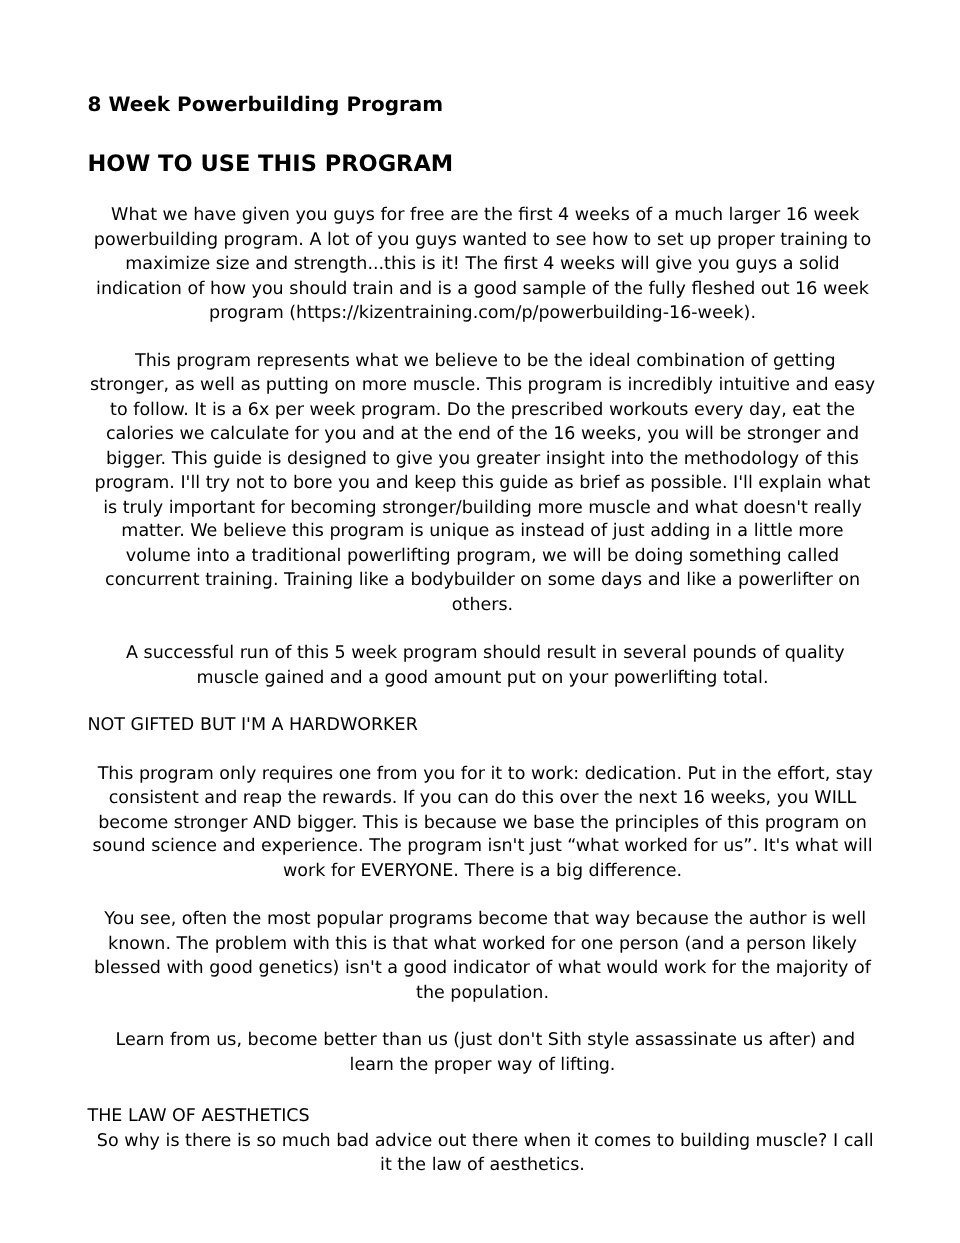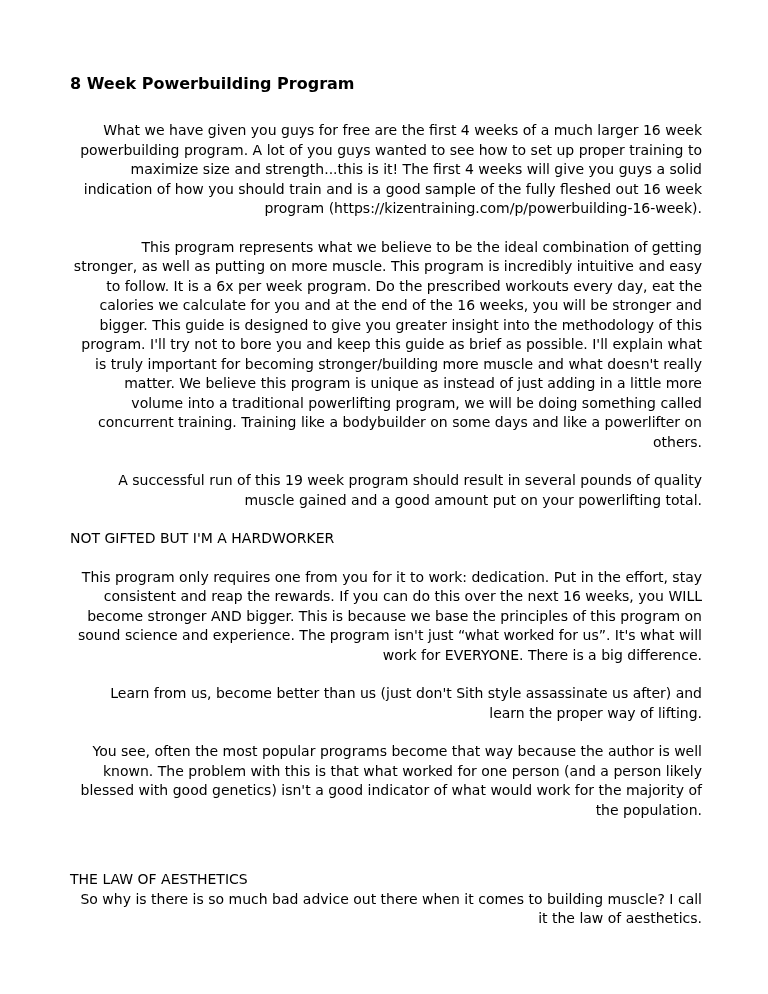--- a/index.html
+++ b/index.html
@@ -33,55 +33,56 @@
     margin: 0 0 20px 0;
     line-height: 22px;
   }
   .h-small {
     font-size: 14px;
     font-weight: normal;
     margin: 0 0 19px 0;
     line-height: 19.5px;
   }
   .h-small.gap-before {
-    margin-top: 50px;
+    margin-top: 22px;
   }
   .h-small.no-gap {
     margin-bottom: 0;
   }
   p.body-text {
     font-size: 14px;
     line-height: 19.5px;
     margin: 0 0 19px 0;
     white-space: pre-wrap;
-    text-align: right;
+    text-align: center;
   }
   p.body-text.last {
     margin-bottom: 16px;
   }
 </style>
 </head>
 <body>
 
 <div class="page">
 
   <h1 class="doc-title">8 Week Powerbuilding Program</h1>
 
+  <h2 class="h-large">HOW TO USE THIS PROGRAM</h2>
 
   <p class="body-text"> What we have given you guys for free are the first 4 weeks of a much larger 16 week powerbuilding program. A lot of you guys wanted to see how to set up proper training to maximize size and strength...this is it! The first 4 weeks will give you guys a solid indication of how you should train and is a good sample of the fully fleshed out 16 week program (https://kizentraining.com/p/powerbuilding-16-week).</p>
 
   <p class="body-text"> This program represents what we believe to be the ideal combination of getting stronger, as well as putting on more muscle. This program is incredibly intuitive and easy to follow. It is a 6x per week program. Do the prescribed workouts every day, eat the calories we calculate for you and at the end of the 16 weeks, you will be stronger and bigger. This guide is designed to give you greater insight into the methodology of this program. I'll try not to bore you and keep this guide as brief as possible. I'll explain what is truly important for becoming stronger/building more muscle and what doesn't really matter. We believe this program is unique as instead of just adding in a little more volume into a traditional powerlifting program, we will be doing something called concurrent training. Training like a bodybuilder on some days and like a powerlifter on others.</p>
 
-  <p class="body-text"> A successful run of this 19 week program should result in several pounds of quality muscle gained and a good amount put on your powerlifting total.</p>
+  <p class="body-text"> A successful run of this 5 week program should result in several pounds of quality muscle gained and a good amount put on your powerlifting total.</p>
 
   <h3 class="h-small">NOT GIFTED BUT I'M A HARDWORKER</h3>
 
   <p class="body-text"> This program only requires one from you for it to work: dedication. Put in the effort, stay consistent and reap the rewards. If you can do this over the next 16 weeks, you WILL become stronger AND bigger. This is because we base the principles of this program on sound science and experience. The program isn't just “what worked for us”. It's what will work for EVERYONE. There is a big difference.</p>
 
+  <p class="body-text"> You see, often the most popular programs become that way because the author is well known. The problem with this is that what worked for one person (and a person likely blessed with good genetics) isn't a good indicator of what would work for the majority of the population.</p>
+
   <p class="body-text"> Learn from us, become better than us (just don't Sith style assassinate us after) and learn the proper way of lifting.</p>
-
-  <p class="body-text"> You see, often the most popular programs become that way because the author is well known. The problem with this is that what worked for one person (and a person likely blessed with good genetics) isn't a good indicator of what would work for the majority of the population.</p>
 
   <h3 class="h-small gap-before no-gap">THE LAW OF AESTHETICS</h3>
 
   <p class="body-text last"> So why is there is so much bad advice out there when it comes to building muscle? I call it the law of aesthetics.</p>
 
 </div>
 
 </body></html>

